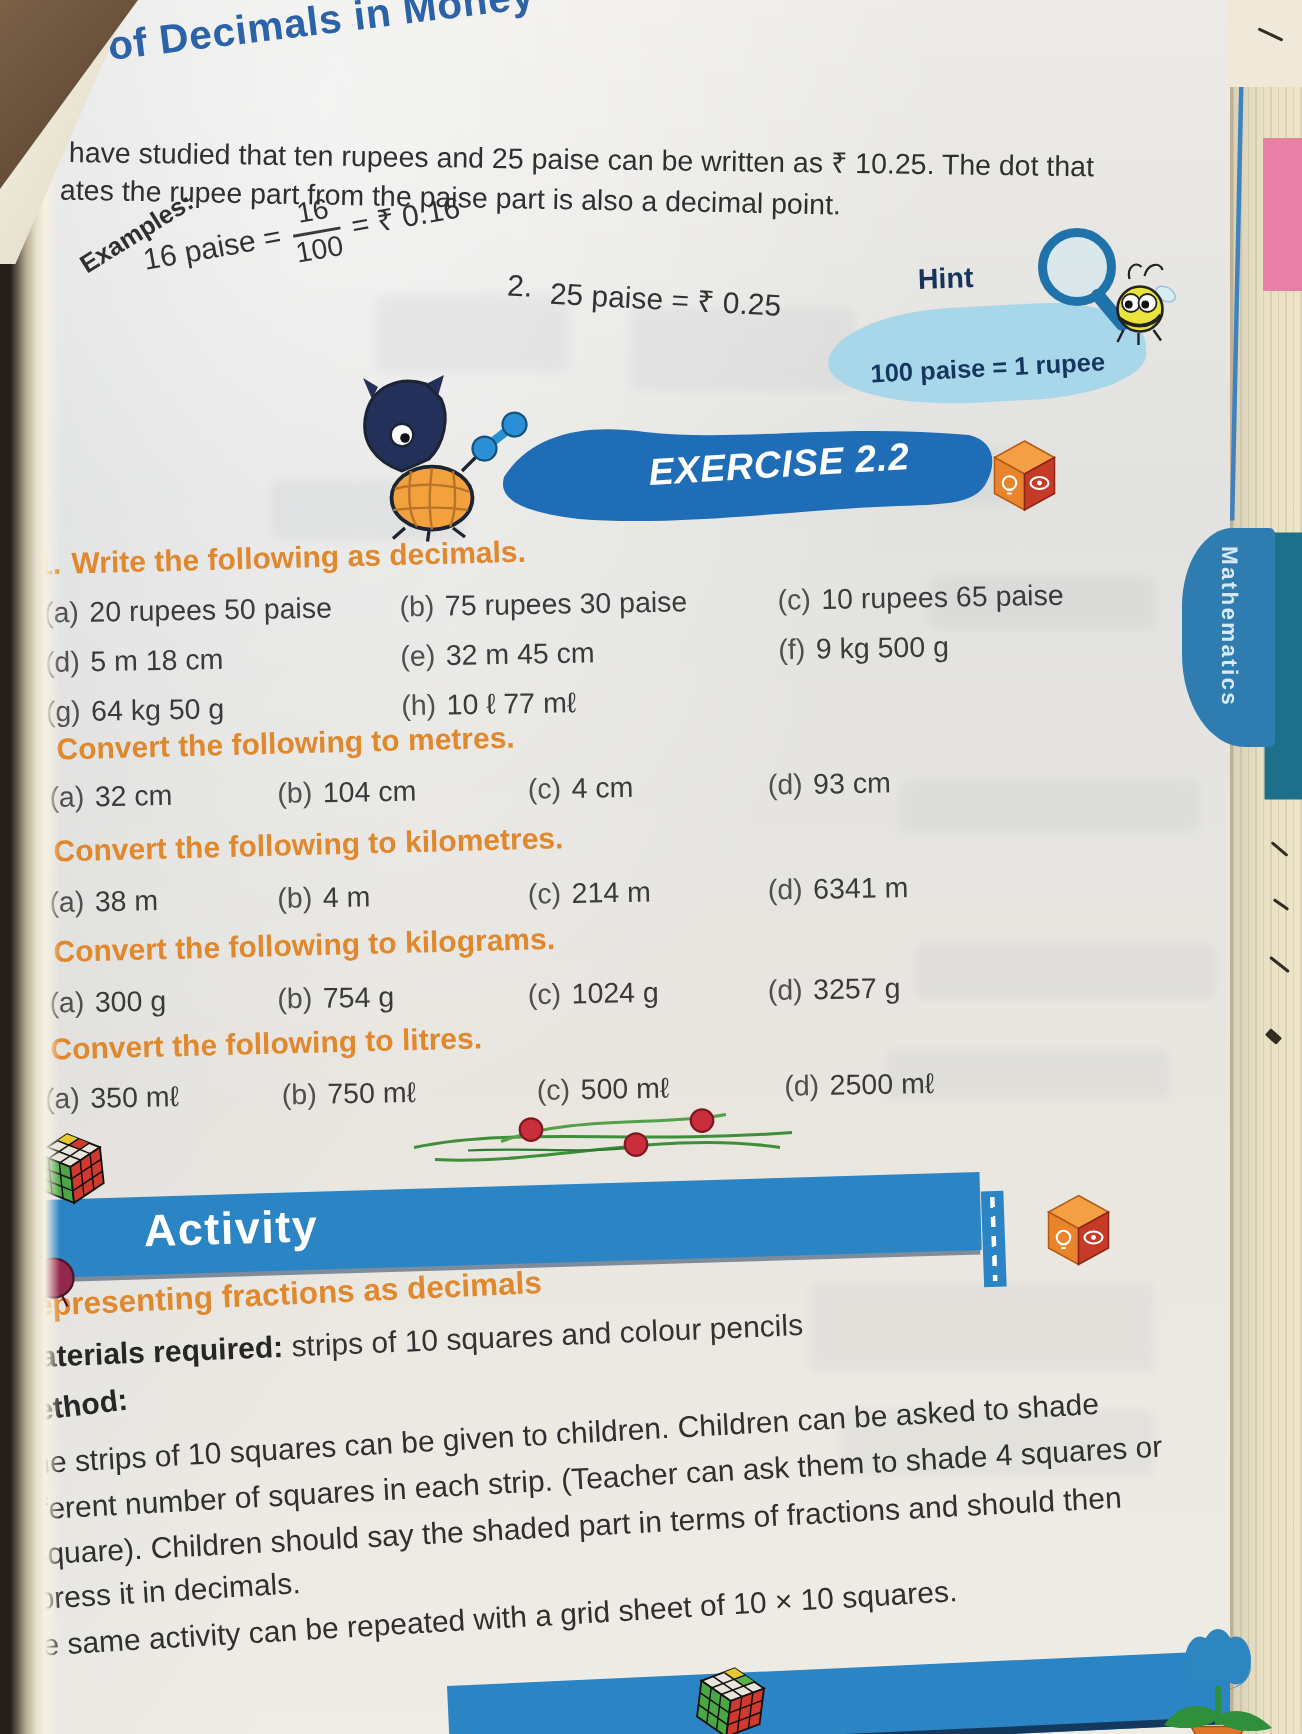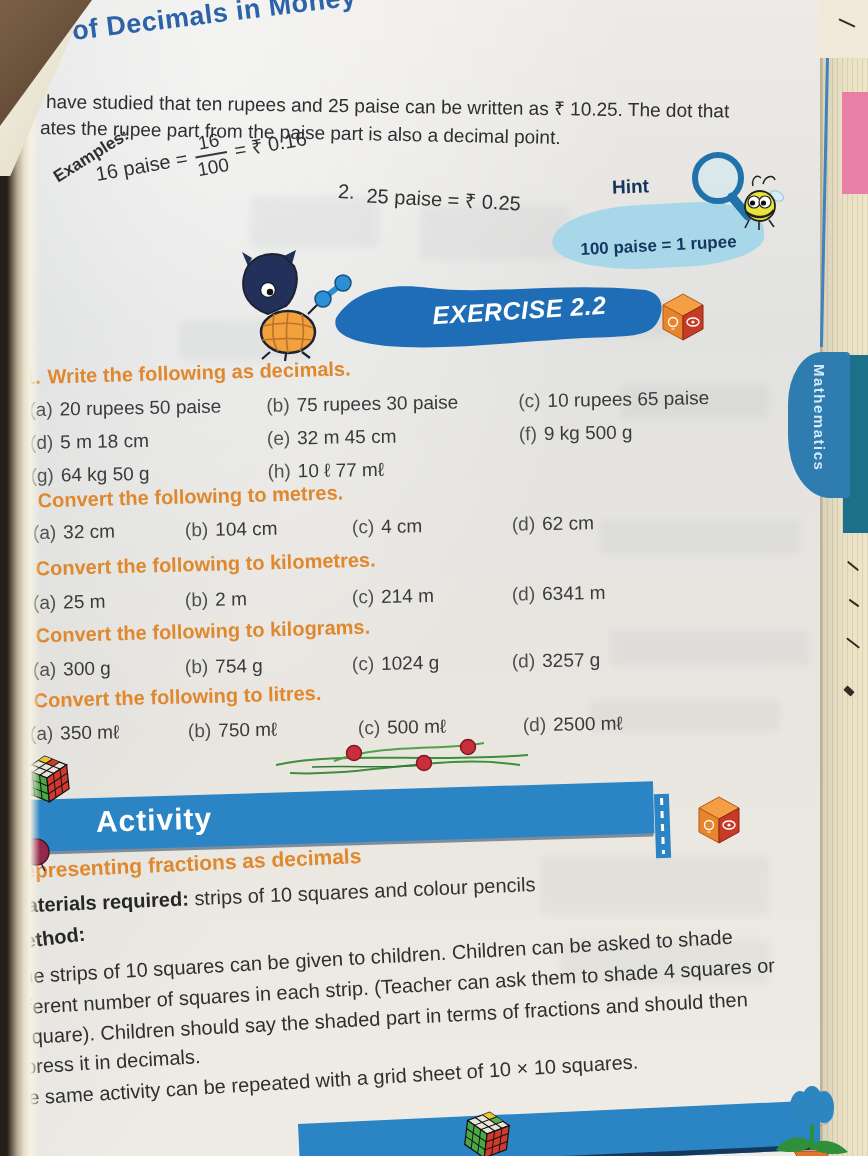--- a/index.html
+++ b/index.html
@@ -211,29 +211,29 @@
     <span class="qi"><span class="ql">(h)</span><span>10 ℓ 77 mℓ</span></span>
   </div>
 
   <div class="qh q2h">
     <span class="qnum">2.</span><span>Convert the following to metres.</span>
   </div>
   <div class="qgrid q2g">
     <span class="qi"><span class="ql">(a)</span><span>32 cm</span></span>
     <span class="qi"><span class="ql">(b)</span><span>104 cm</span></span>
     <span class="qi"><span class="ql">(c)</span><span>4 cm</span></span>
-    <span class="qi"><span class="ql">(d)</span><span>62 cm</span></span>
+    <span class="qi"><span class="ql">(d)</span><span>93 cm</span></span>
   </div>
 
   <div class="qh q3h">
     <span class="qnum">3.</span><span>Convert the following to kilometres.</span>
   </div>
   <div class="qgrid q3g">
-    <span class="qi"><span class="ql">(a)</span><span>25 m</span></span>
-    <span class="qi"><span class="ql">(b)</span><span>2 m</span></span>
+    <span class="qi"><span class="ql">(a)</span><span>38 m</span></span>
+    <span class="qi"><span class="ql">(b)</span><span>4 m</span></span>
     <span class="qi"><span class="ql">(c)</span><span>214 m</span></span>
     <span class="qi"><span class="ql">(d)</span><span>6341 m</span></span>
   </div>
 
   <div class="qh q4h">
     <span class="qnum">4.</span><span>Convert the following to kilograms.</span>
   </div>
   <div class="qgrid q4g">
     <span class="qi"><span class="ql">(a)</span><span>300 g</span></span>
     <span class="qi"><span class="ql">(b)</span><span>754 g</span></span>

